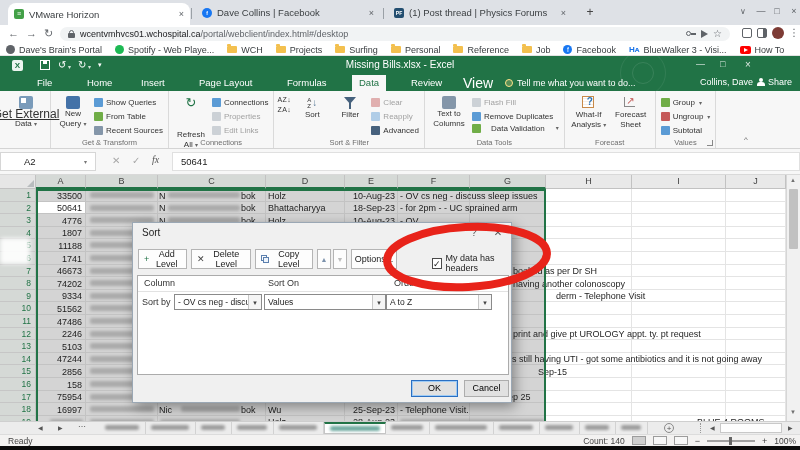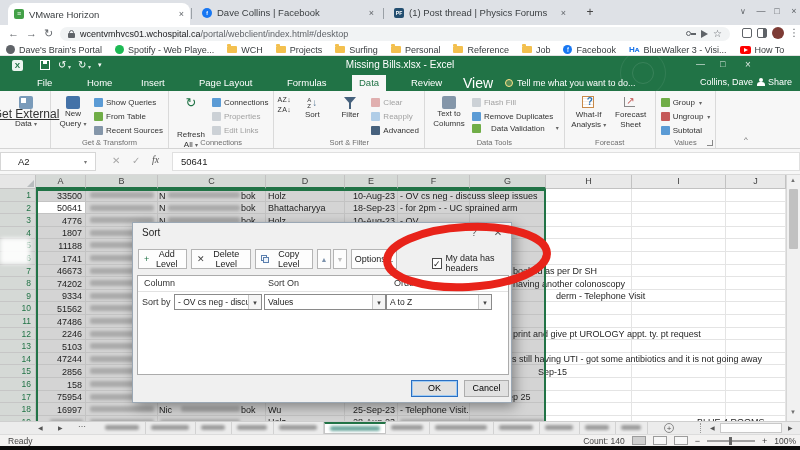--- a/index.html
+++ b/index.html
@@ -334,21 +334,21 @@
               <div style="box-sizing: border-box; font-size: 8px; color: rgb(51, 51, 51); white-space: nowrap;">Subtotal</div>
             </div>
           </div>
           <div style="box-sizing: border-box; position: absolute; left: 0px; right: 0px; bottom: 1px; text-align: center; font-size: 7.5px; color: rgb(110, 110, 110); white-space: nowrap;">Values</div>
           <div style="box-sizing: border-box; position: absolute; right: 2px; bottom: 2px; width: 6px; height: 6px; border-right: 1px solid rgb(136, 136, 136); border-bottom: 1px solid rgb(136, 136, 136);"></div>
         </div>
       </div>
       <div style="position: absolute; box-sizing: border-box; left: 744px; top: 44px; font-size: 8px; color: rgb(102, 102, 102);">^</div>
     </div>
   <div id="xl-formulabar" class="abs" style="left:0;top:149px;width:800px;height:26px;background:#f7f7f7;border-bottom:1px solid #d9d9d9;box-sizing:border-box">
-      <div style="position: absolute; box-sizing: border-box; left: 0px; top: 3px; width: 96px; height: 19px; background: rgb(255, 255, 255); border: 1px solid rgb(214, 214, 214); font-size: 9.5px; line-height: 17px; padding-left: 17px; color: rgb(34, 34, 34);">A2</div>
+      <div style="position: absolute; box-sizing: border-box; left: 0px; top: 3px; width: 96px; height: 19px; background: rgb(255, 255, 255); border: 1px solid rgb(214, 214, 214); font-size: 9.5px; line-height: 17px; padding-left: 23px; color: rgb(34, 34, 34);">A2</div>
       <div style="position: absolute; box-sizing: border-box; left: 84px; top: 9px; font-size: 6px; color: rgb(119, 119, 119);">▾</div>
       <div style="position: absolute; box-sizing: border-box; left: 112px; top: 6px; font-size: 10px; color: rgb(168, 168, 168);">✕</div>
       <div style="position: absolute; box-sizing: border-box; left: 132px; top: 6px; font-size: 10px; color: rgb(168, 168, 168);">✓</div>
       <div style="position: absolute; box-sizing: border-box; left: 152px; top: 5px; font-size: 10px; font-style: italic; font-family: &quot;Liberation Serif&quot;, serif; color: rgb(85, 85, 85);">fx</div>
       <div style="position: absolute; box-sizing: border-box; left: 172px; top: 3px; width: 628px; height: 19px; background: rgb(255, 255, 255); border: 1px solid rgb(224, 224, 224); font-size: 9.5px; line-height: 17px; padding-left: 8px; color: rgb(34, 34, 34);">50641</div>
     </div>
 
   <div id="grid" class="abs" style="left:0;top:175px;width:786px;height:246px;overflow:hidden;background:#fff">
       <div style="position: absolute; box-sizing: border-box; left: 0px; top: 0px; width: 36px; height: 14px; background: rgb(230, 230, 230); border-right: 1px solid rgb(194, 194, 194); border-bottom: 1px solid rgb(194, 194, 194);">
         <div style="position: absolute; box-sizing: border-box; right: 1px; bottom: 1px; width: 0px; height: 0px; border-left: 7px solid transparent; border-bottom: 7px solid rgb(184, 188, 190);"></div>

